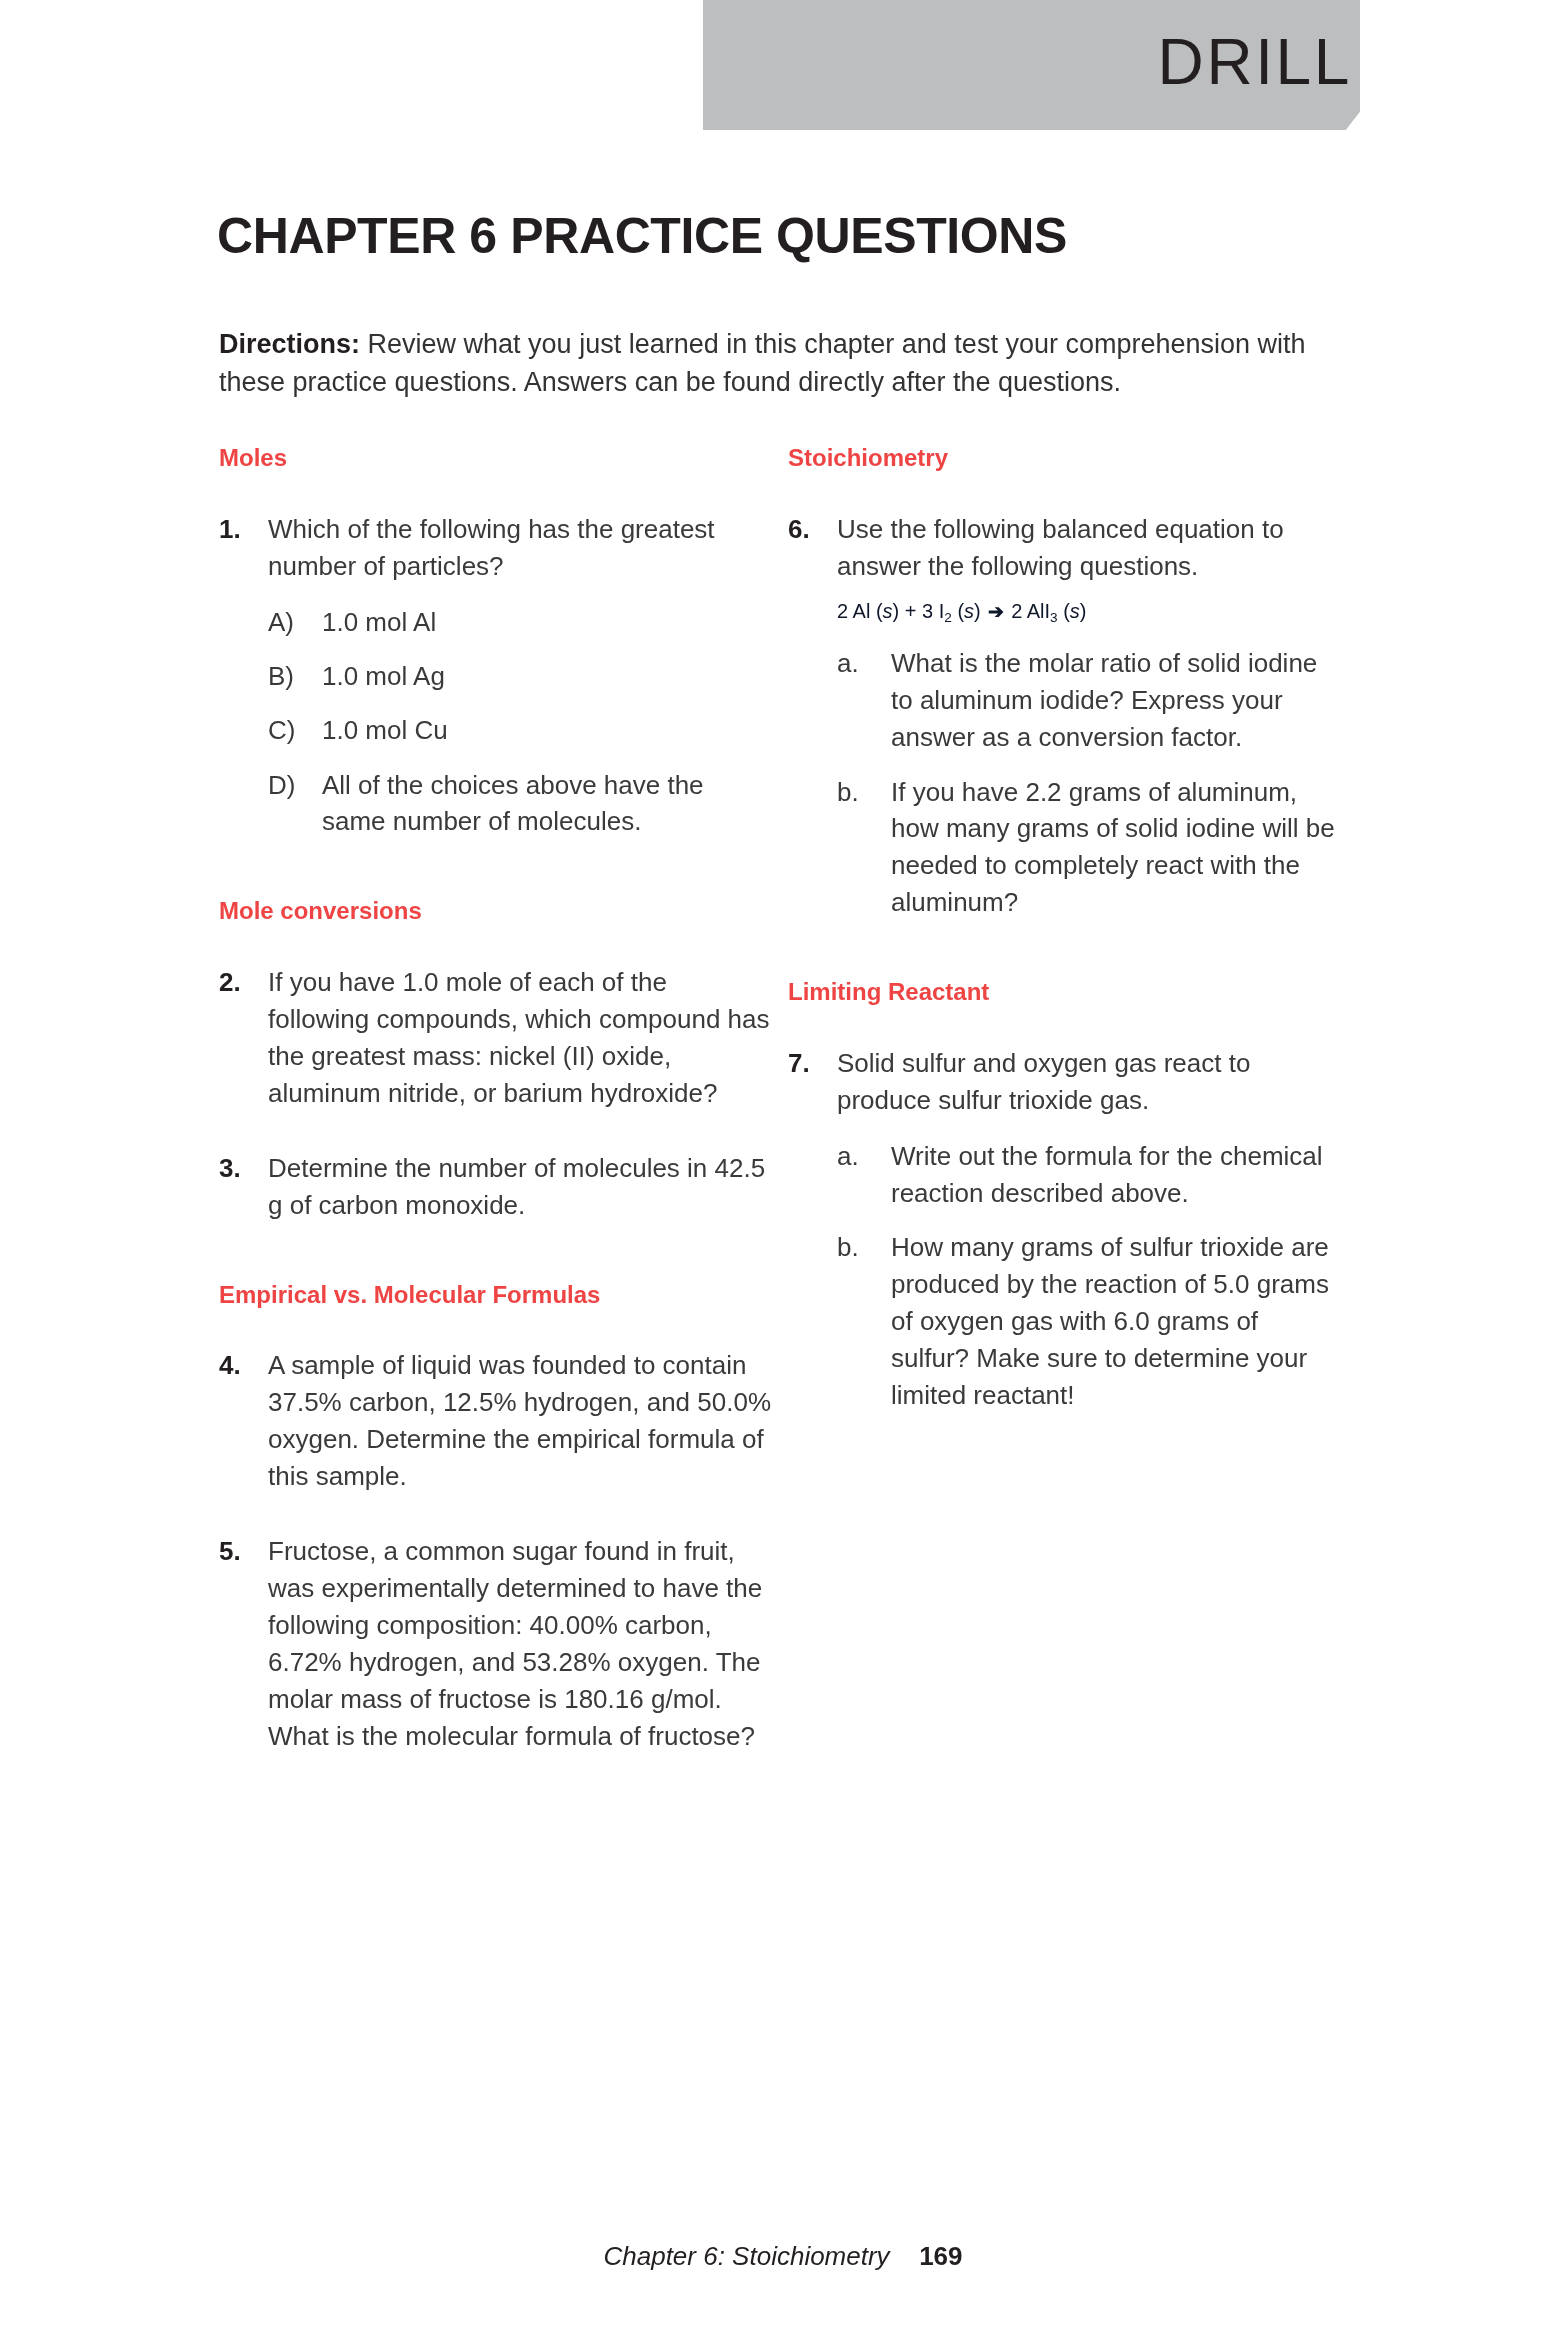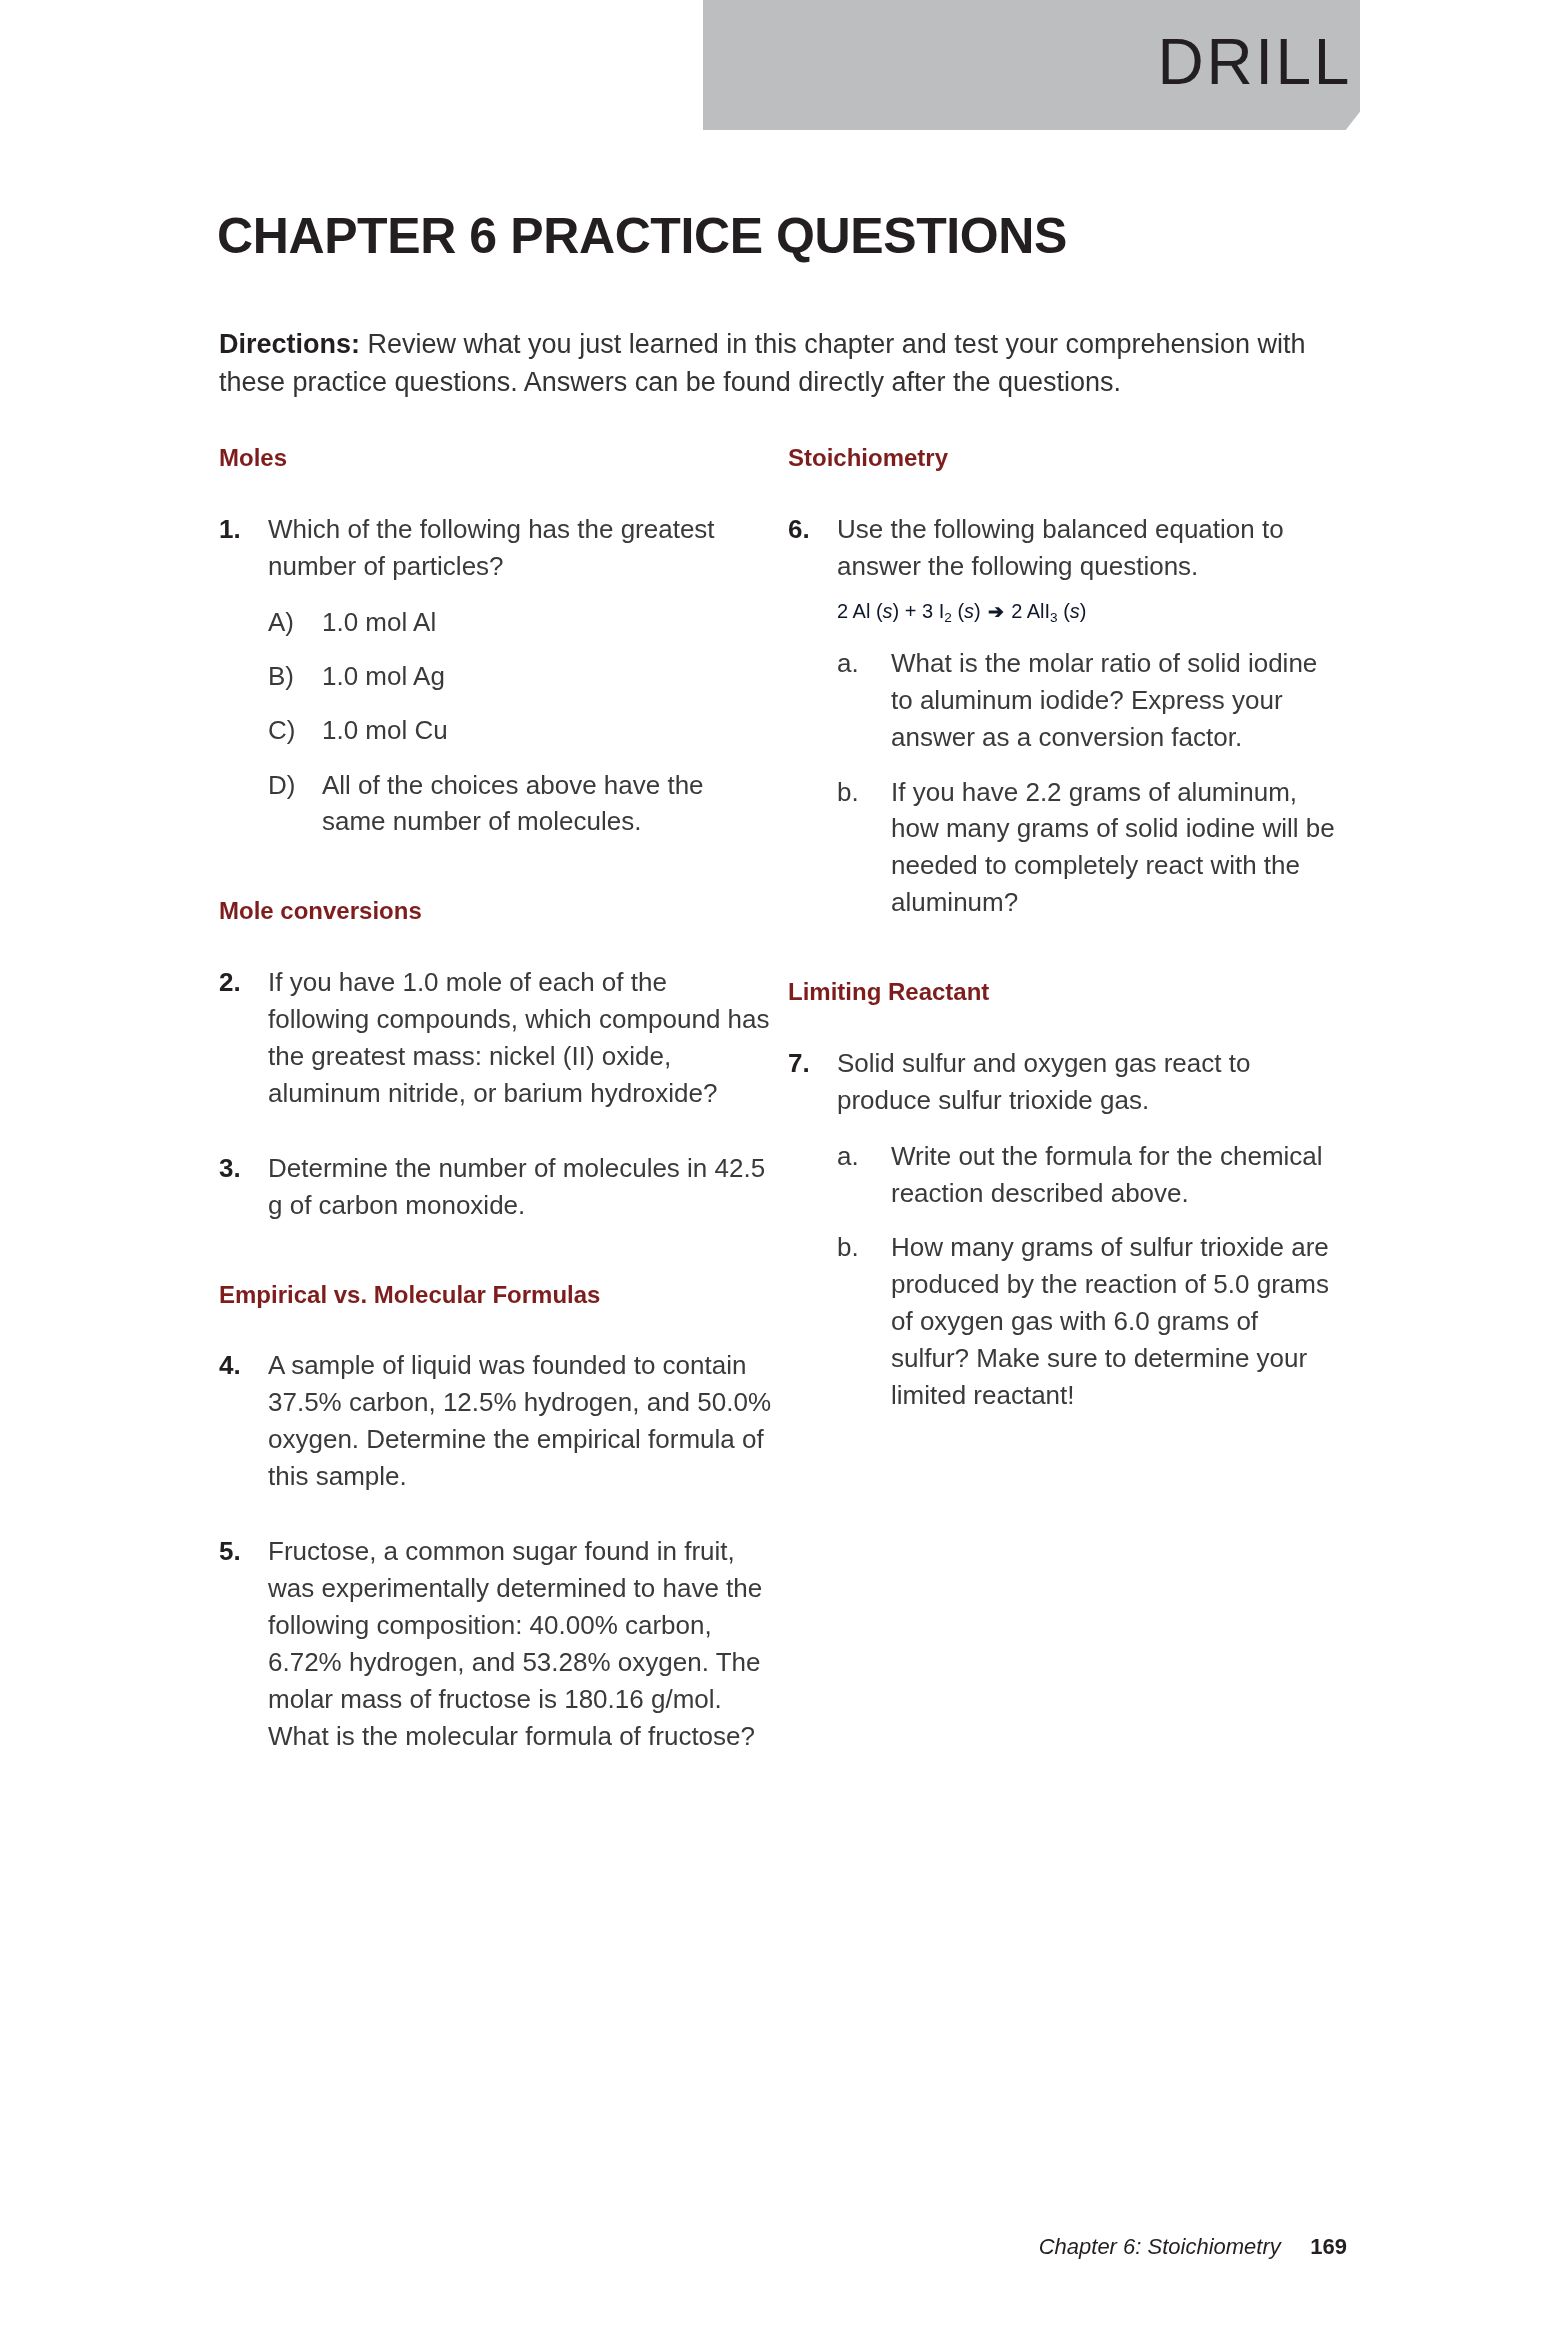--- a/index.html
+++ b/index.html
@@ -76,21 +76,21 @@
     position: absolute;
     top: 444px;
     width: 555px;
   }
   .col-left  { left: 219px; }
   .col-right { left: 788px; }
 
   .section-head {
     font-size: 24px;
     font-weight: bold;
-    color: #7f1d1d;
+    color: #ef4444;
     margin: 0 0 0 0;
     line-height: 1.2;
   }
   .section-head.gap { margin-top: 57px; }
 
   
   .q {
     display: flex;
     margin-top: 38px;
     font-size: 26px;
@@ -128,25 +128,25 @@
     color: #0f172a;
     font-stretch: condensed;
   }
   .equation i { font-style: italic; }
   .equation sub { font-size: 0.68em; vertical-align: -0.28em; }
   .arrow { font-weight: bold; font-size: 0.95em; padding: 0 1.7px; }
 
   
   .footer {
     position: absolute;
-    bottom: 82px;
+    bottom: 70px;
     left: 219px;
     width: 1128px;
-    text-align: right;
-    font-size: 22px;
+    text-align: center;
+    font-size: 26px;
     color: #231f20;
   }
   .footer .chap {
     font-style: italic;
     font-weight: normal;
   }
   .footer .pg {
     font-weight: bold;
     margin-left: 29.5px;
   }

